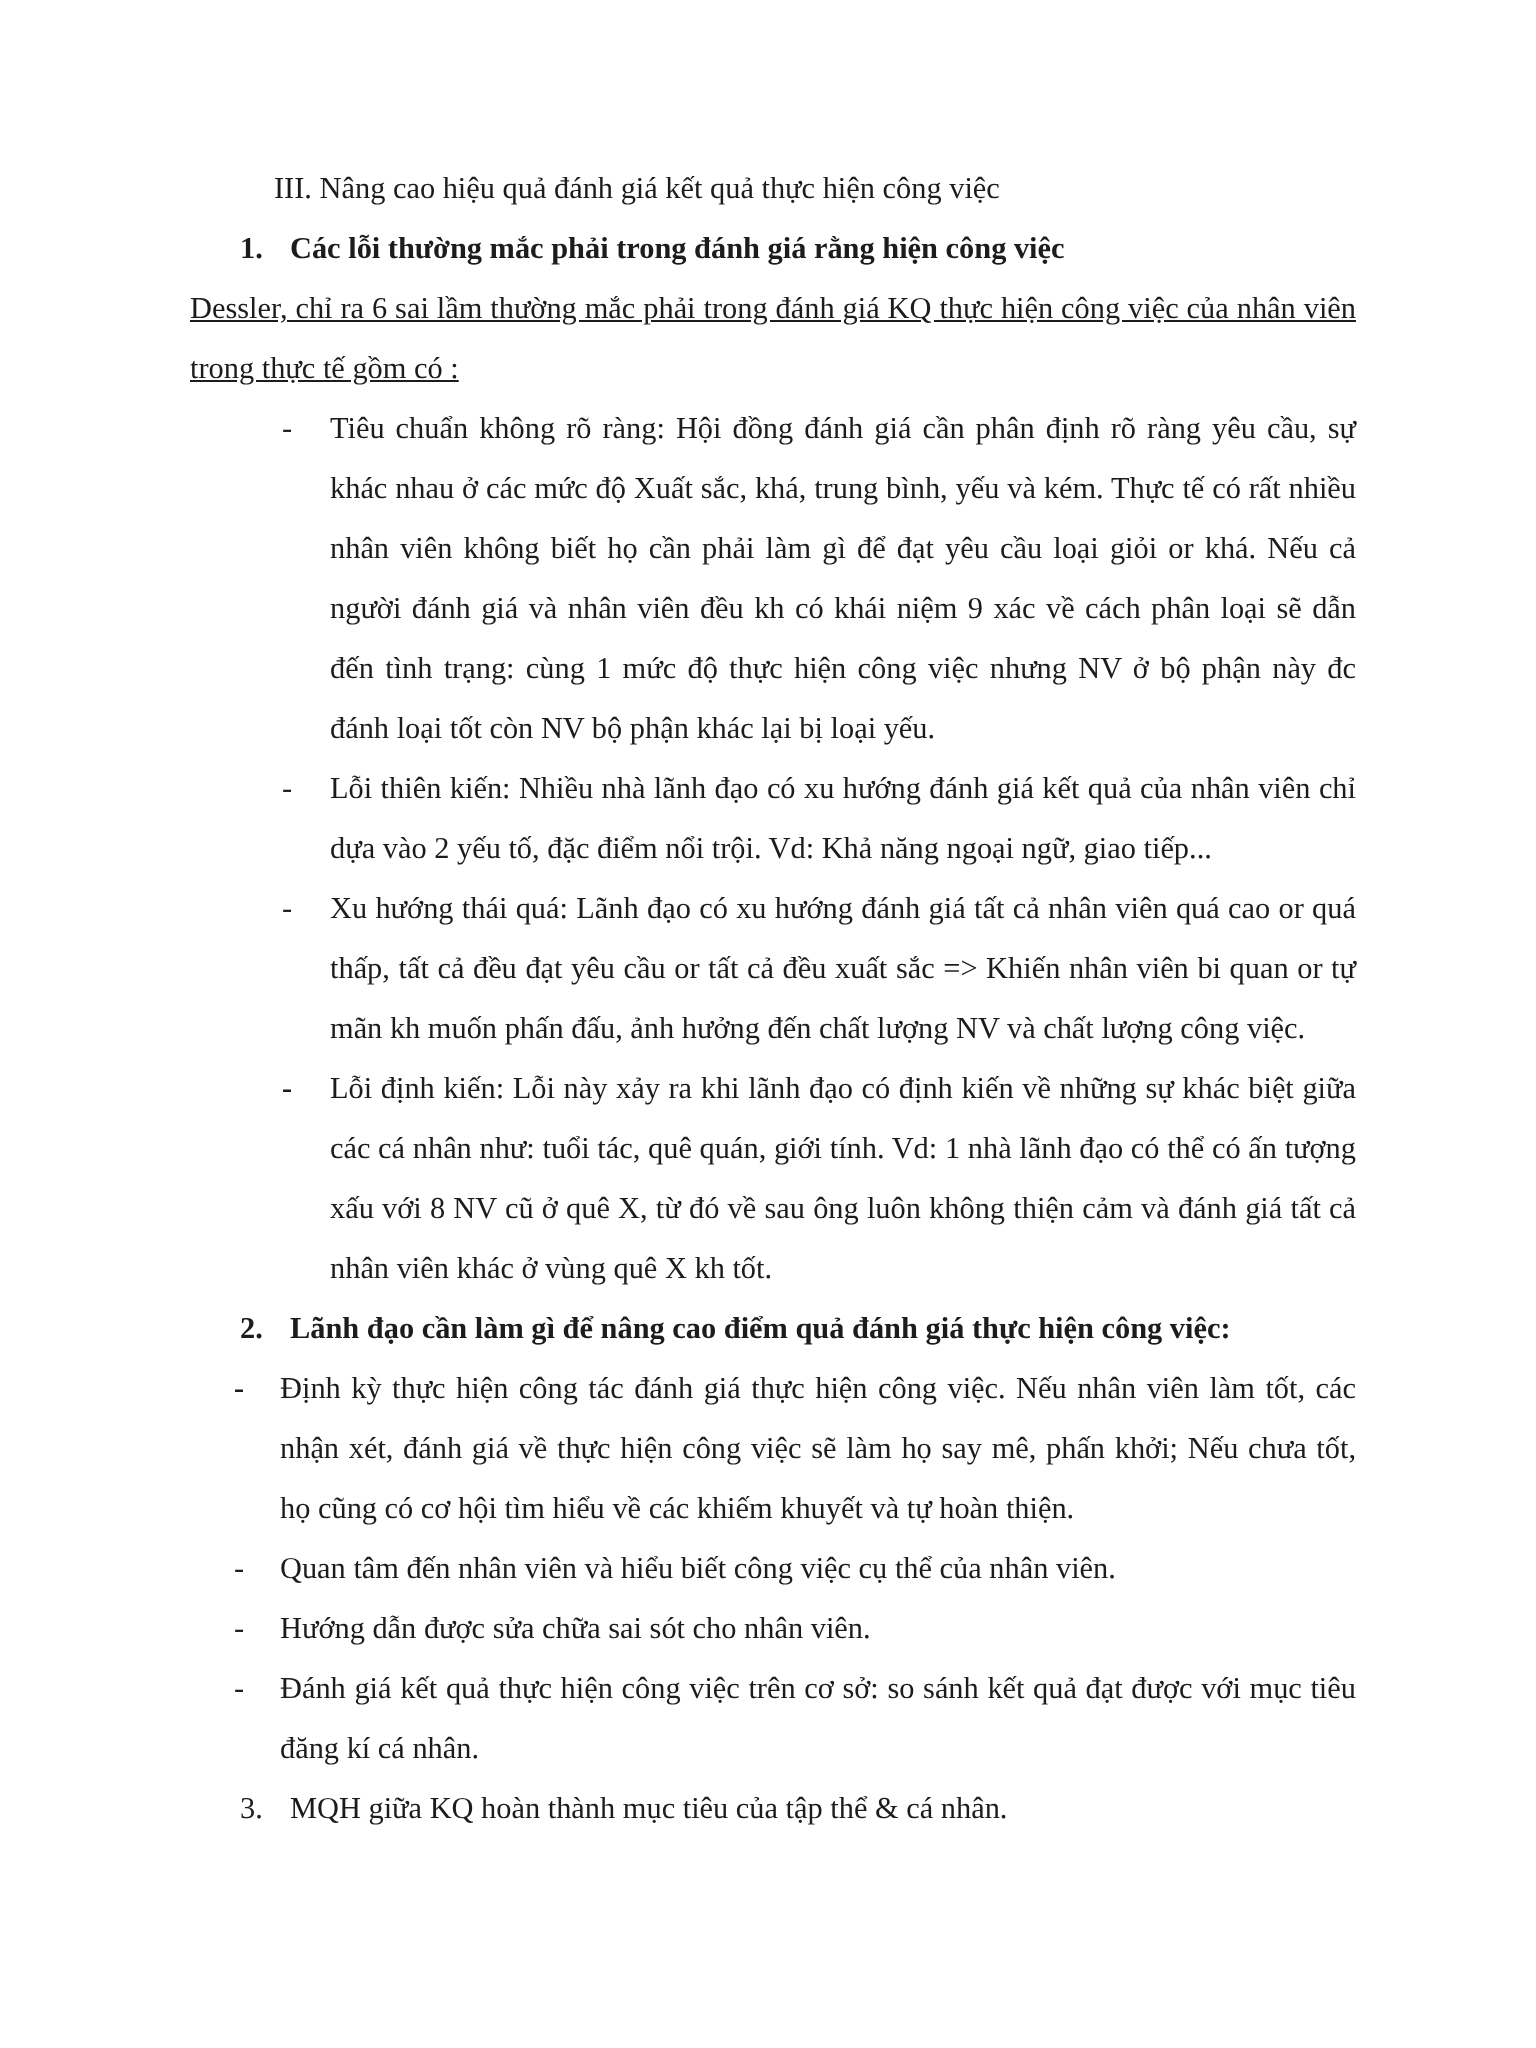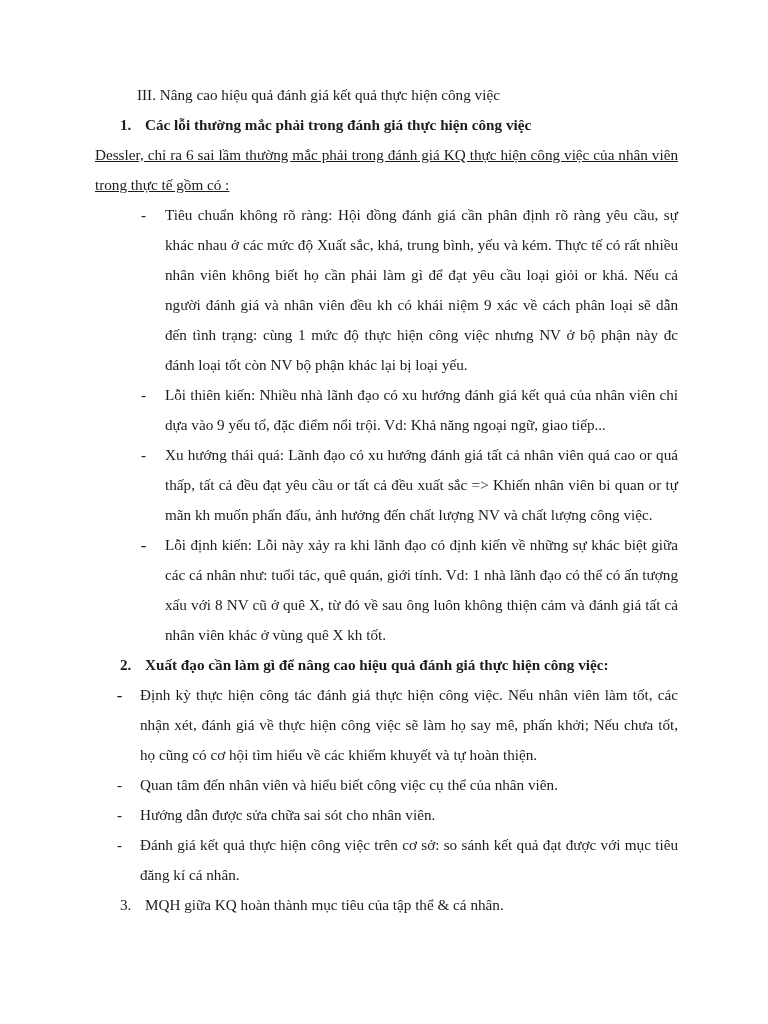--- a/index.html
+++ b/index.html
@@ -85,52 +85,52 @@
 </head>
 <body>
 
 <div class="page">
   <div class="doc-body">
 
     <p class="heading-indent">III. Nâng cao hiệu quả đánh giá kết quả thực hiện công việc</p>
 
     <p class="numbered bold">
       <span class="marker">1.</span>
-      <span class="body">Các lỗi thường mắc phải trong đánh giá thực hiện công việc</span>
+      <span class="body">Các lỗi thường mắc phải trong đánh giá rằng hiện công việc</span>
     </p>
 
     <p class="para">Dessler, chỉ ra 6 sai lầm thường mắc phải trong đánh giá KQ thực hiện công việc của nhân viên trong thực tế gồm có :</p>
 
     <p class="dash-deep">
       <span class="marker">-</span>
       <span class="body">Tiêu chuẩn không rõ ràng: Hội đồng đánh giá cần phân định rõ ràng yêu cầu, sự khác nhau ở các mức độ Xuất sắc, khá, trung bình, yếu và kém. Thực tế có rất nhiều nhân viên không biết họ cần phải làm gì để đạt yêu cầu loại giỏi or khá. Nếu cả người đánh giá và nhân viên đều kh có khái niệm 9 xác về cách phân loại sẽ dẫn đến tình trạng: cùng 1 mức độ thực hiện công việc nhưng NV ở bộ phận này đc đánh loại tốt còn NV bộ phận khác lại bị loại yếu.</span>
     </p>
 
     <p class="dash-deep">
       <span class="marker">-</span>
-      <span class="body">Lỗi thiên kiến: Nhiều nhà lãnh đạo có xu hướng đánh giá kết quả của nhân viên chỉ dựa vào 9 yếu tố, đặc điểm nổi trội. Vd: Khả năng ngoại ngữ, giao tiếp...</span>
+      <span class="body">Lỗi thiên kiến: Nhiều nhà lãnh đạo có xu hướng đánh giá kết quả của nhân viên chỉ dựa vào 2 yếu tố, đặc điểm nổi trội. Vd: Khả năng ngoại ngữ, giao tiếp...</span>
     </p>
 
     <p class="dash-deep">
       <span class="marker">-</span>
       <span class="body">Xu hướng thái quá: Lãnh đạo có xu hướng đánh giá tất cả nhân viên quá cao or quá thấp, tất cả đều đạt yêu cầu or tất cả đều xuất sắc =&gt; Khiến nhân viên bi quan or tự mãn kh muốn phấn đấu, ảnh hưởng đến chất lượng NV và chất lượng công việc.</span>
     </p>
 
     <p class="dash-deep">
       <span class="marker">-</span>
     </p>
 
     <p class="dash-deep">
       <span class="marker">-</span>
       <span class="body">Lỗi định kiến: Lỗi này xảy ra khi lãnh đạo có định kiến về những sự khác biệt giữa các cá nhân như: tuổi tác, quê quán, giới tính. Vd: 1 nhà lãnh đạo có thể có ấn tượng xấu với 8 NV cũ ở quê X, từ đó về sau ông luôn không thiện cảm và đánh giá tất cả nhân viên khác ở vùng quê X kh tốt.</span>
     </p>
 
     <p class="numbered bold">
       <span class="marker">2.</span>
-      <span class="body">Xuất đạo cần làm gì để nâng cao hiệu quả đánh giá thực hiện công việc:</span>
+      <span class="body">Lãnh đạo cần làm gì để nâng cao điểm quả đánh giá thực hiện công việc:</span>
     </p>
 
     <p class="dash-shallow">
       <span class="marker">-</span>
     </p>
 
     <p class="dash-shallow">
       <span class="marker">-</span>
       <span class="body">Định kỳ thực hiện công tác đánh giá thực hiện công việc. Nếu nhân viên làm tốt, các nhận xét, đánh giá về thực hiện công việc sẽ làm họ say mê, phấn khởi; Nếu chưa tốt, họ cũng có cơ hội tìm hiểu về các khiếm khuyết và tự hoàn thiện.</span>
     </p>

